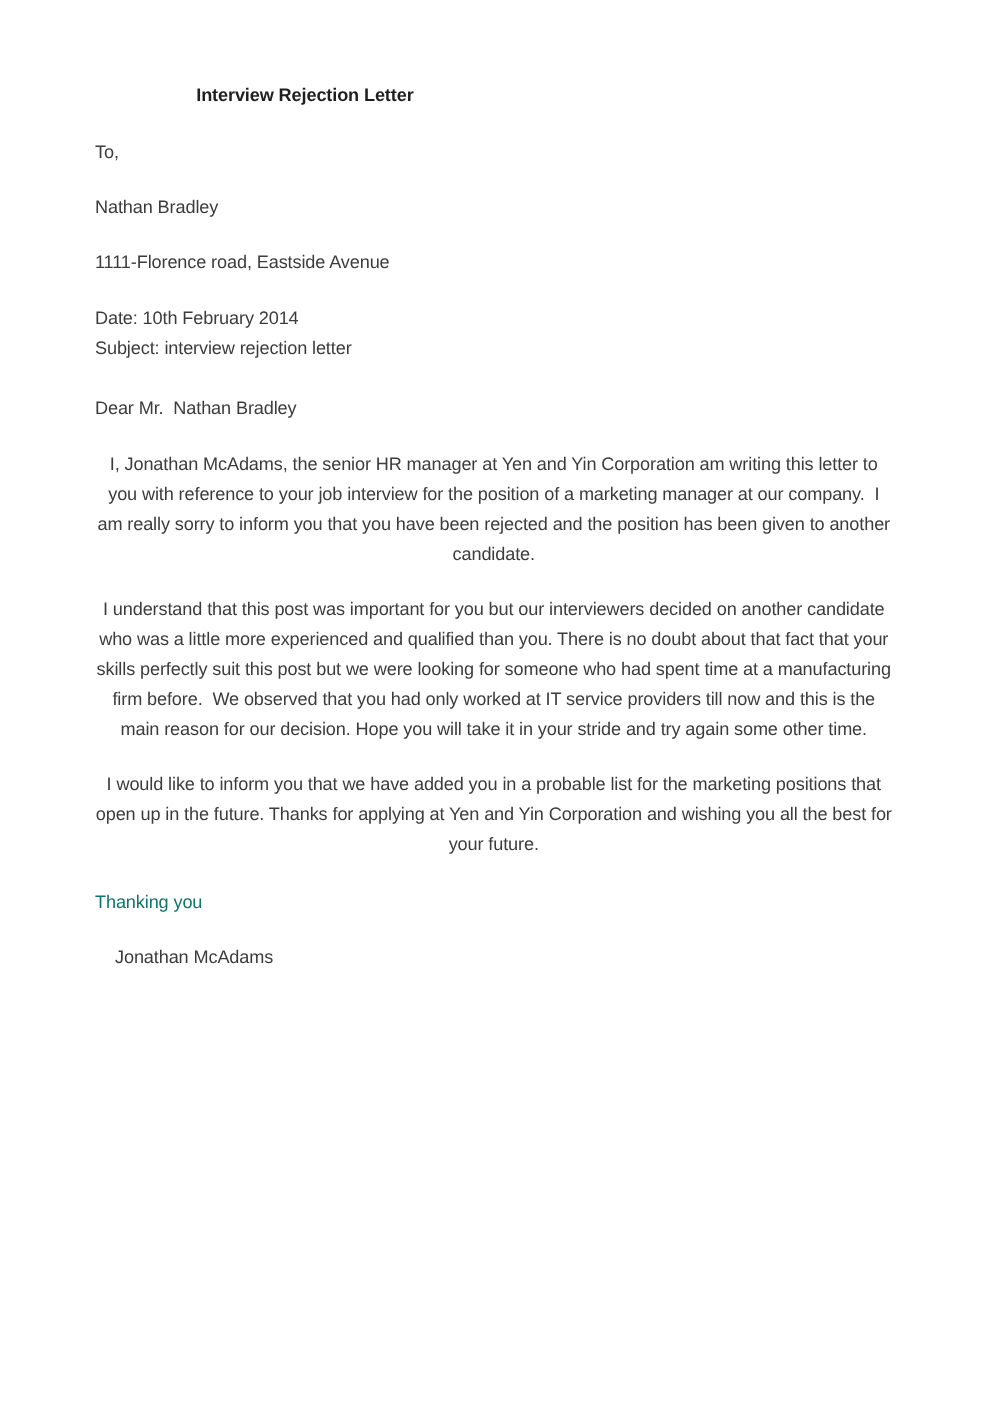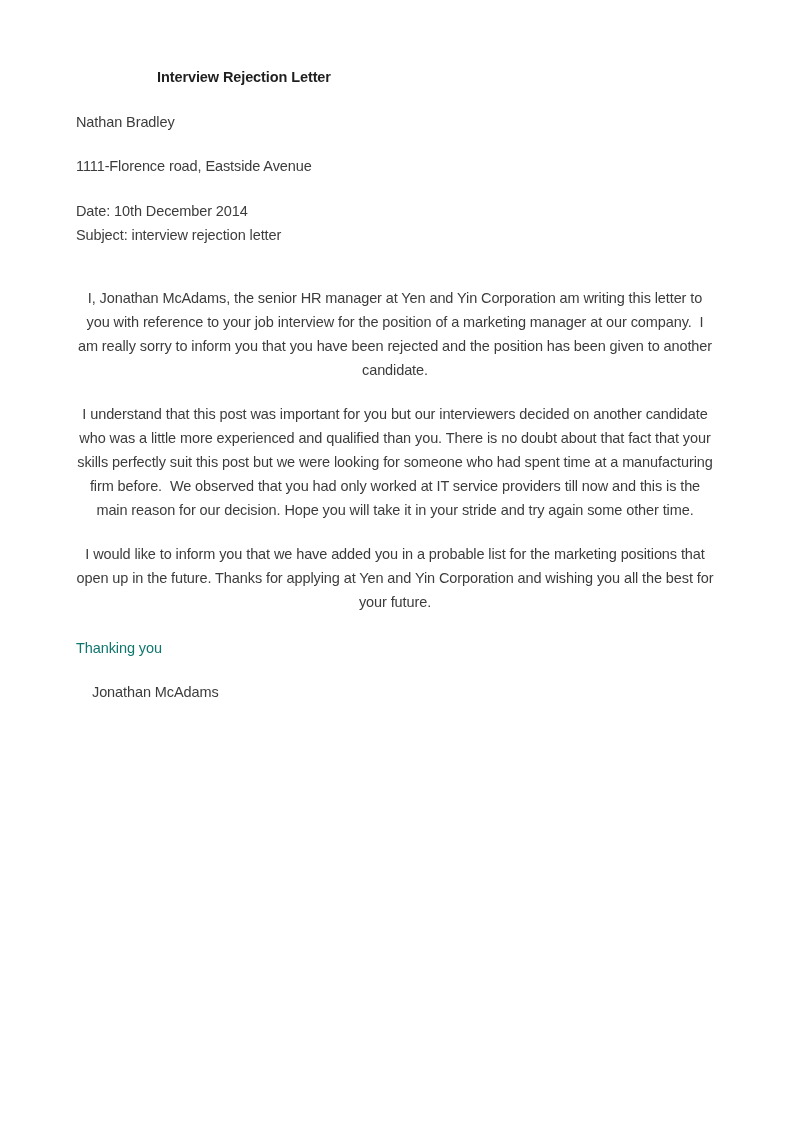--- a/index.html
+++ b/index.html
@@ -100,34 +100,36 @@
   .spacer-sm { height: 3px; }
 </style>
 </head>
 <body>
 
 <div class="page">
   <div class="content">
 
     <h1 class="letter-title">Interview Rejection Letter</h1>
 
+    <p class="addr-line">To,</p>
 
     <p class="addr-line">Nathan Bradley</p>
 
     <p class="addr-line">1111-Florence road, Eastside Avenue</p>
 
 
 
     <div class="meta-block">
-      <p class="meta-line">Date: 10th  December 2014</p>
+      <p class="meta-line">Date: 10th  February 2014</p>
       <p class="meta-line">Subject: interview rejection letter</p>
     </div>
 
     <div class="spacer-sm"></div>
 
+    <p class="salutation">Dear Mr.  Nathan Bradley</p>
 
     <p class="body-para">I, Jonathan McAdams, the senior HR manager at Yen and Yin Corporation am writing this letter to you with reference to your job interview for the position of a marketing manager at our company.  I am really sorry to inform you that you have been rejected and the position has been given to another candidate.</p>
 
     <p class="body-para">I understand that this post was important for you but our interviewers decided on another candidate who was a little more experienced and qualified than you. There is no doubt about that fact that your skills perfectly suit this post but we were looking for someone who had spent time at a manufacturing firm before.  We observed that you had only worked at IT service providers till now and this is the main reason for our decision. Hope you will take it in your stride and try again some other time.</p>
 
     <p class="body-para">I would like to inform you that we have added you in a probable list for the marketing positions that open up in the future. Thanks for applying at Yen and Yin Corporation and wishing you all the best for your future.</p>
 
     <div class="spacer-sm"></div>
 
     <p class="closing-line">Thanking you</p>

